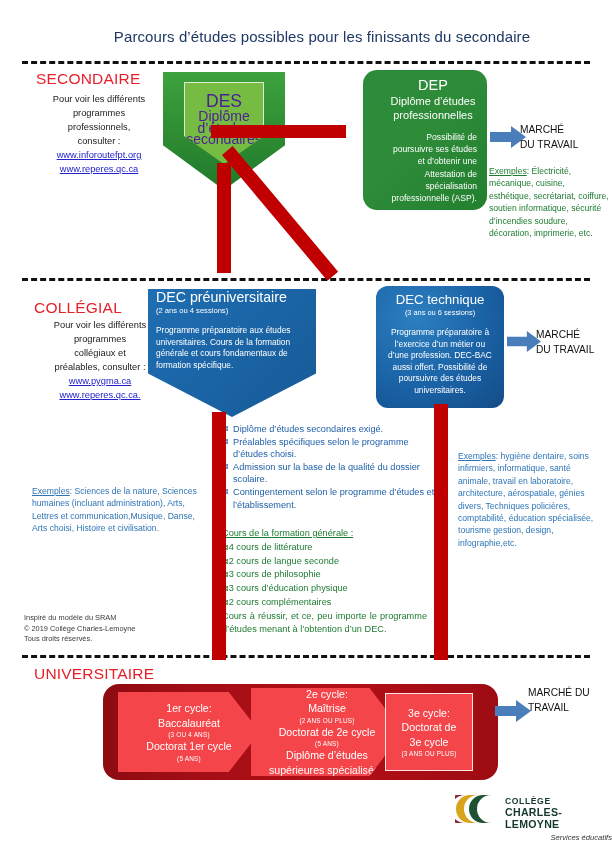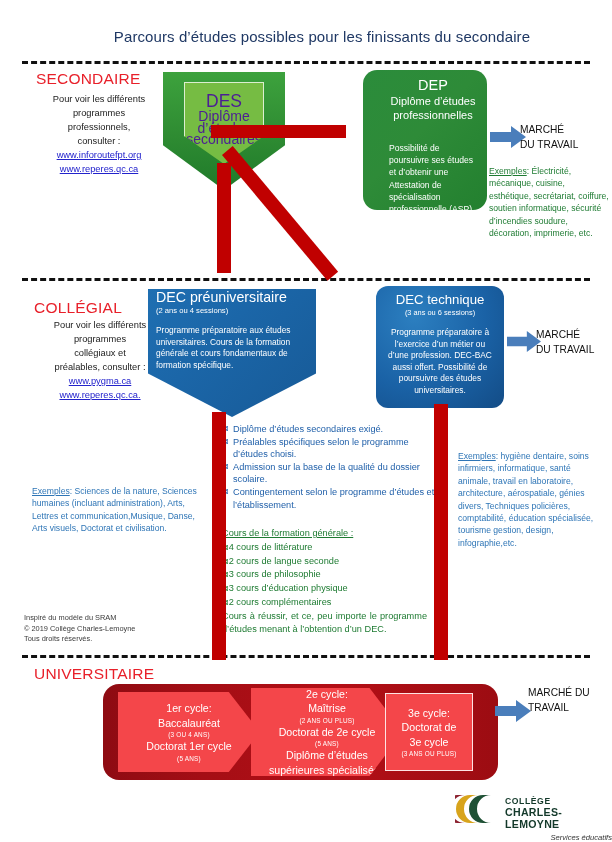--- a/index.html
+++ b/index.html
@@ -61,21 +61,21 @@
   
   .dep-box {
     position: absolute;
     background: linear-gradient(135deg,#2B8C3B 0%, #2E8B38 45%, #23802F 100%);
     border-radius: 14px;
     color: #ffffff;
     padding: 7px 10px 0 26px;
   }
   .dep-title { font-size: 14.5px; text-align:center; line-height: 17px; }
   .dep-sub   { font-size: 11px; text-align:center; line-height: 14px; }
-  .dep-body  { font-size: 8.6px; line-height: 12.2px; margin-top: 20px; text-align:left;}
+  .dep-body  { font-size: 8.6px; line-height: 12.2px; margin-top: 9px; text-align:right;}
 
   
   .dec-pre {
     position: absolute;
     background: linear-gradient(135deg,#1F6FB2 0%, #1B66A8 40%, #175A97 100%);
     clip-path: polygon(0 0, 100% 0, 100% 66%, 50% 100%, 0 66%);
     color: #fff; text-align: left; padding: 0 8px 0 8px;
   }
   .dec-pre-title { font-size: 14.2px; line-height: 17px; }
   .dec-pre-sub { font-size: 7.6px; line-height: 10px; }
@@ -273,21 +273,21 @@
     <span class="hdr">Cours de la formation générale :</span>
     <span class="li"><span class="tofu">⊠</span><span>4 cours de littérature</span></span>
     <span class="li"><span class="tofu">⊠</span><span>2 cours de langue seconde</span></span>
     <span class="li"><span class="tofu">⊠</span><span>3 cours de philosophie</span></span>
     <span class="li"><span class="tofu">⊠</span><span>3 cours d’éducation physique</span></span>
     <span class="li"><span class="tofu">⊠</span><span>2 cours complémentaires</span></span>
     <span class="tail">Cours à réussir, et ce, peu importe le programme d’études menant à l’obtention d’un DEC.</span>
   </div>
 
   <div class="examples ex-blue" style="left:32px; top:485px; width:165px;">
-    <span class="ex-lead">Exemples</span><span>: Sciences de la nature, Sciences humaines (incluant administration), Arts, Lettres et communication,Musique, Danse, Arts visuels, Doctorat et civilisation.</span>
+    <span class="ex-lead">Exemples</span><span>: Sciences de la nature, Sciences humaines (incluant administration), Arts, Lettres et communication,Musique, Danse, Arts choisi, Histoire et civilisation.</span>
   </div>
 
   <div class="examples ex-blue" style="left:458px; top:450px; width:140px;">
     <span class="ex-lead">Exemples</span><span>: hygiène dentaire, soins infirmiers, informatique, santé animale, travail en laboratoire, architecture, aérospatiale, génies divers, Techniques policières, comptabilité, éducation spécialisée, tourisme gestion, design, infographie,etc.</span>
   </div>
 
   <div class="ra" style="left:212px; top:412px; width:14px; height:248px;"></div>
   <svg class="ra-head" style="left:206px; top:656px;" width="26" height="24" viewBox="0 0 26 24">
       <polygon points="1,0 25,0 13,23" fill="#C00000"></polygon>
     </svg>

